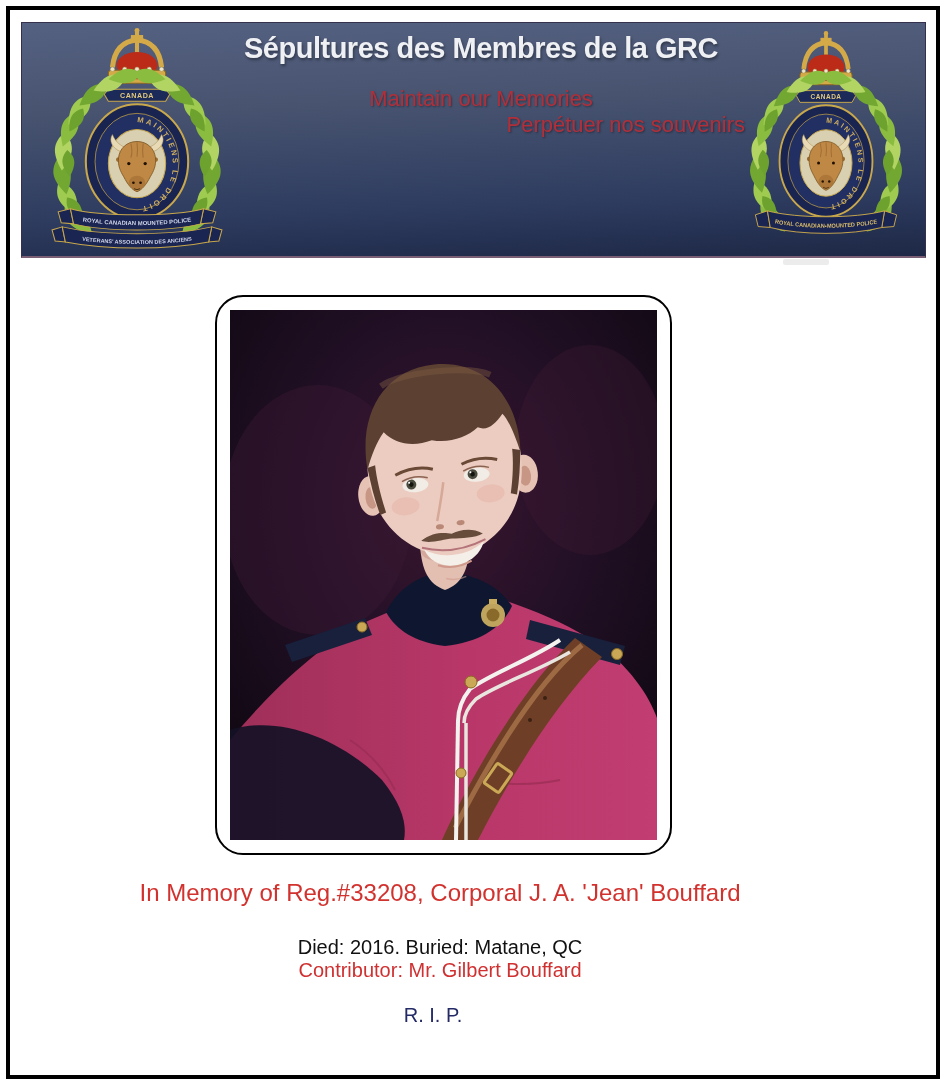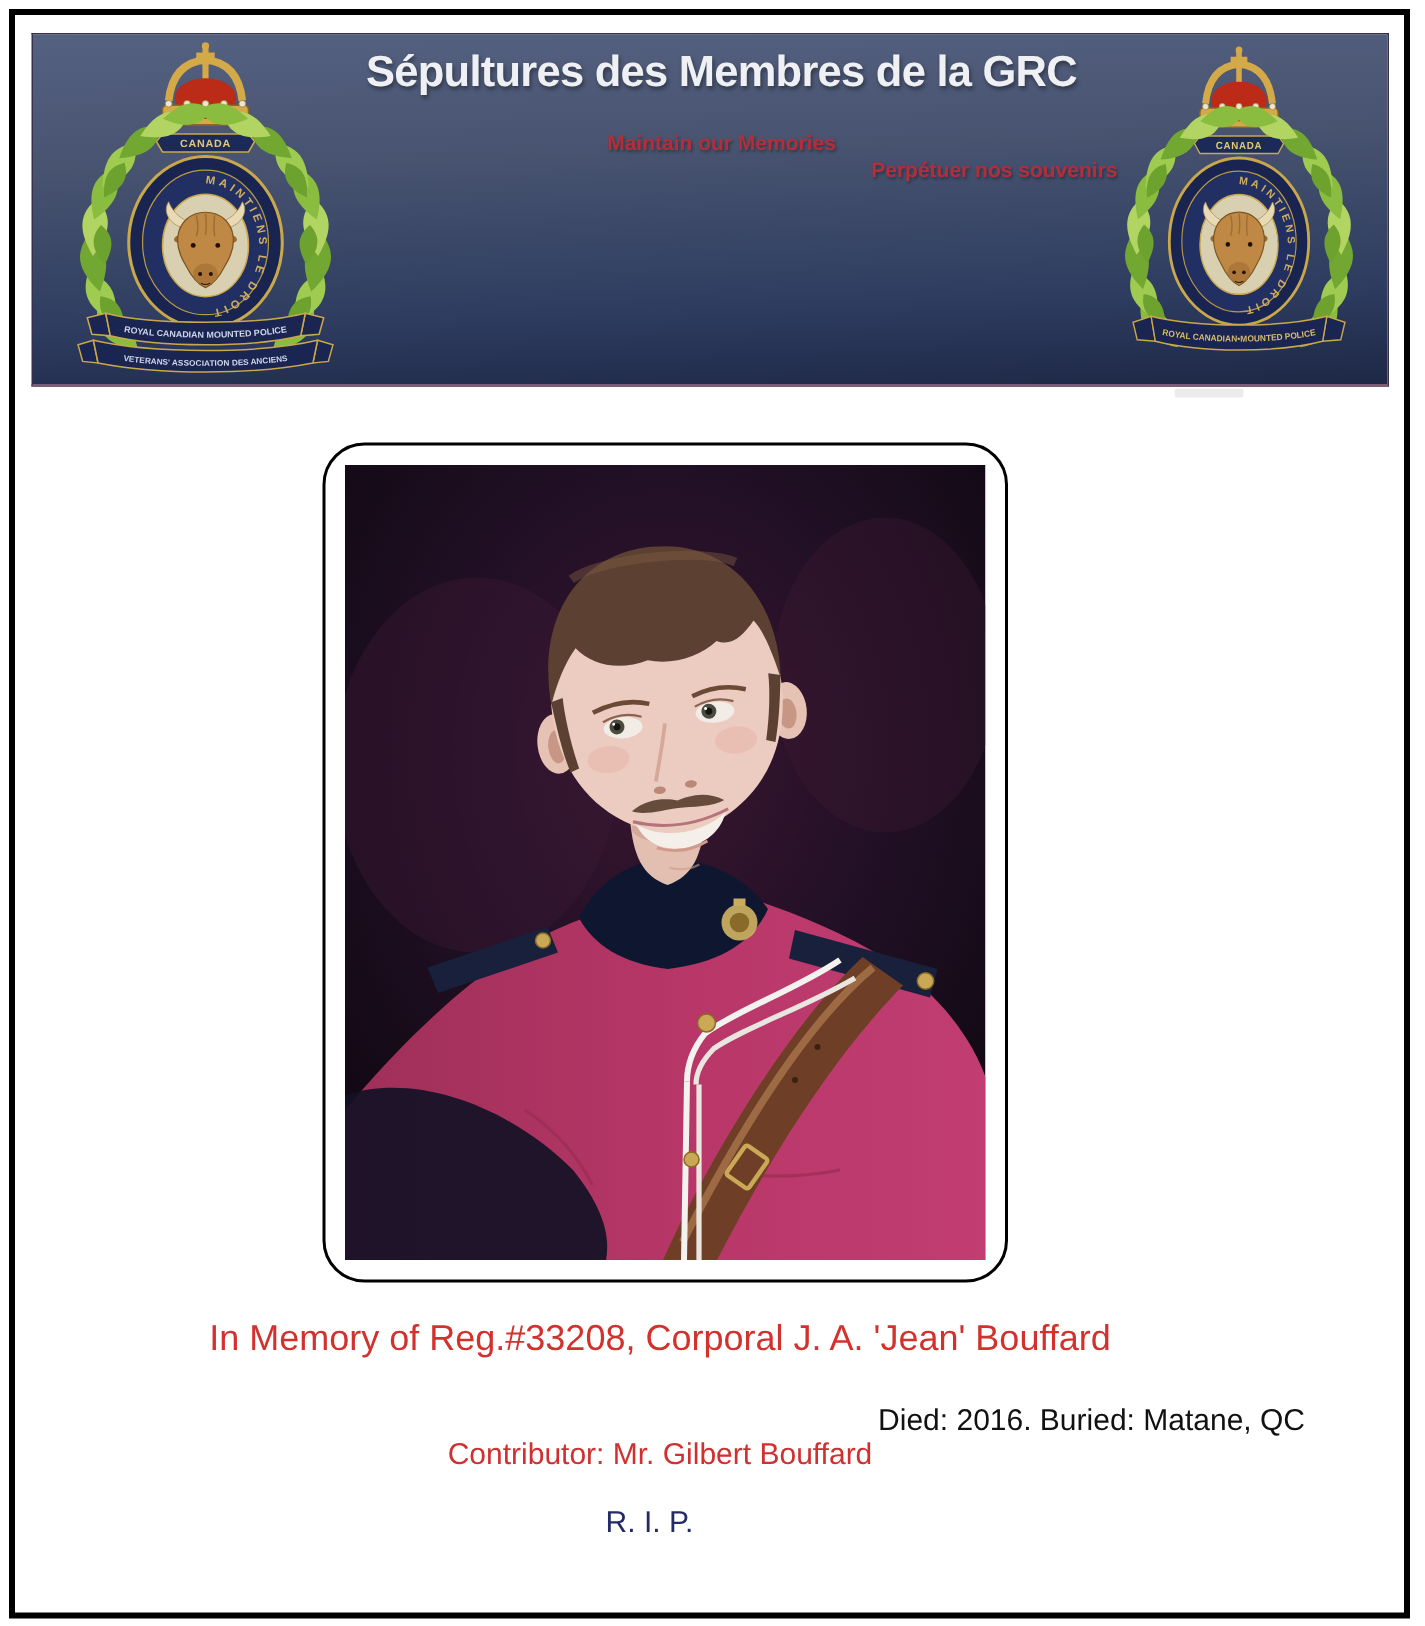--- a/index.html
+++ b/index.html
@@ -20,37 +20,37 @@
     margin-top:36px;font-size:52px;font-weight:bold;color:#d6d7db;letter-spacing:0px;
     text-shadow:2px 3px 4px rgba(0,0,0,0.45);line-height:1.0;
   }
   .banner-subtitle{
     margin-top:11px;font-size:29px;font-weight:bold;color:#eef0f4;letter-spacing:-0.5px;
     text-shadow:1px 2px 3px rgba(0,0,0,0.4);line-height:1.0;text-align:center;
   }
   .banner-motto1{margin-top:25px;}
   .banner-motto2{margin-top:4px;text-align:right;}
   .banner-motto1,.banner-motto2{
-    font-size:14px;font-weight:bold;color:#b22f3a;line-height:1.0;
+    font-size:22px;font-weight:normal;color:#b22f3a;line-height:1.0;
     text-shadow:1px 1px 2px rgba(0,0,0,0.35);
   }
 
   .watermark{position:absolute;left:773px;top:249px;width:46px;height:6px;background:#ececec;border-radius:2px;}
 
   
   .photo-frame{
     position:absolute;left:205px;top:285px;width:427px;height:530px;
     padding:13px;border:2px solid #000;border-radius:28px;background:#fff;
   }
   .photo-frame svg{display:block;}
 
   
   .memorial{position:absolute;left:0;top:845px;width:860px;text-align:center;}
   .memorial-title{margin-top:24px;font-size:24px;color:#d2322e;line-height:1.15;}
-  .memorial-died{margin-top:29px;font-size:20px;color:#111111;line-height:1.15;text-align:right;}
+  .memorial-died{margin-top:29px;font-size:20px;color:#111111;line-height:1.15;}
   .memorial-contrib{font-size:20px;color:#d03030;line-height:1.15;}
   .memorial-rip{margin-top:22px;font-size:20px;color:#232a66;line-height:1.15;padding-right:26px;padding-left:12px;}
 </style>
 </head>
 <body>
 
 <div class="page">
 
   <div class="banner">
 

